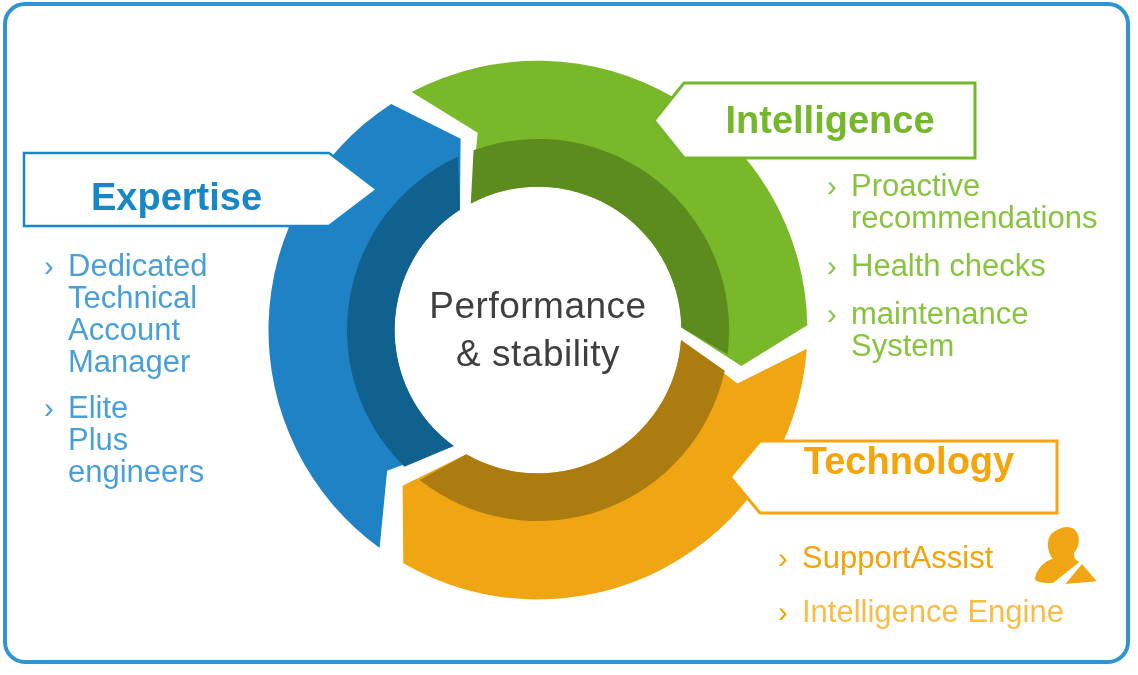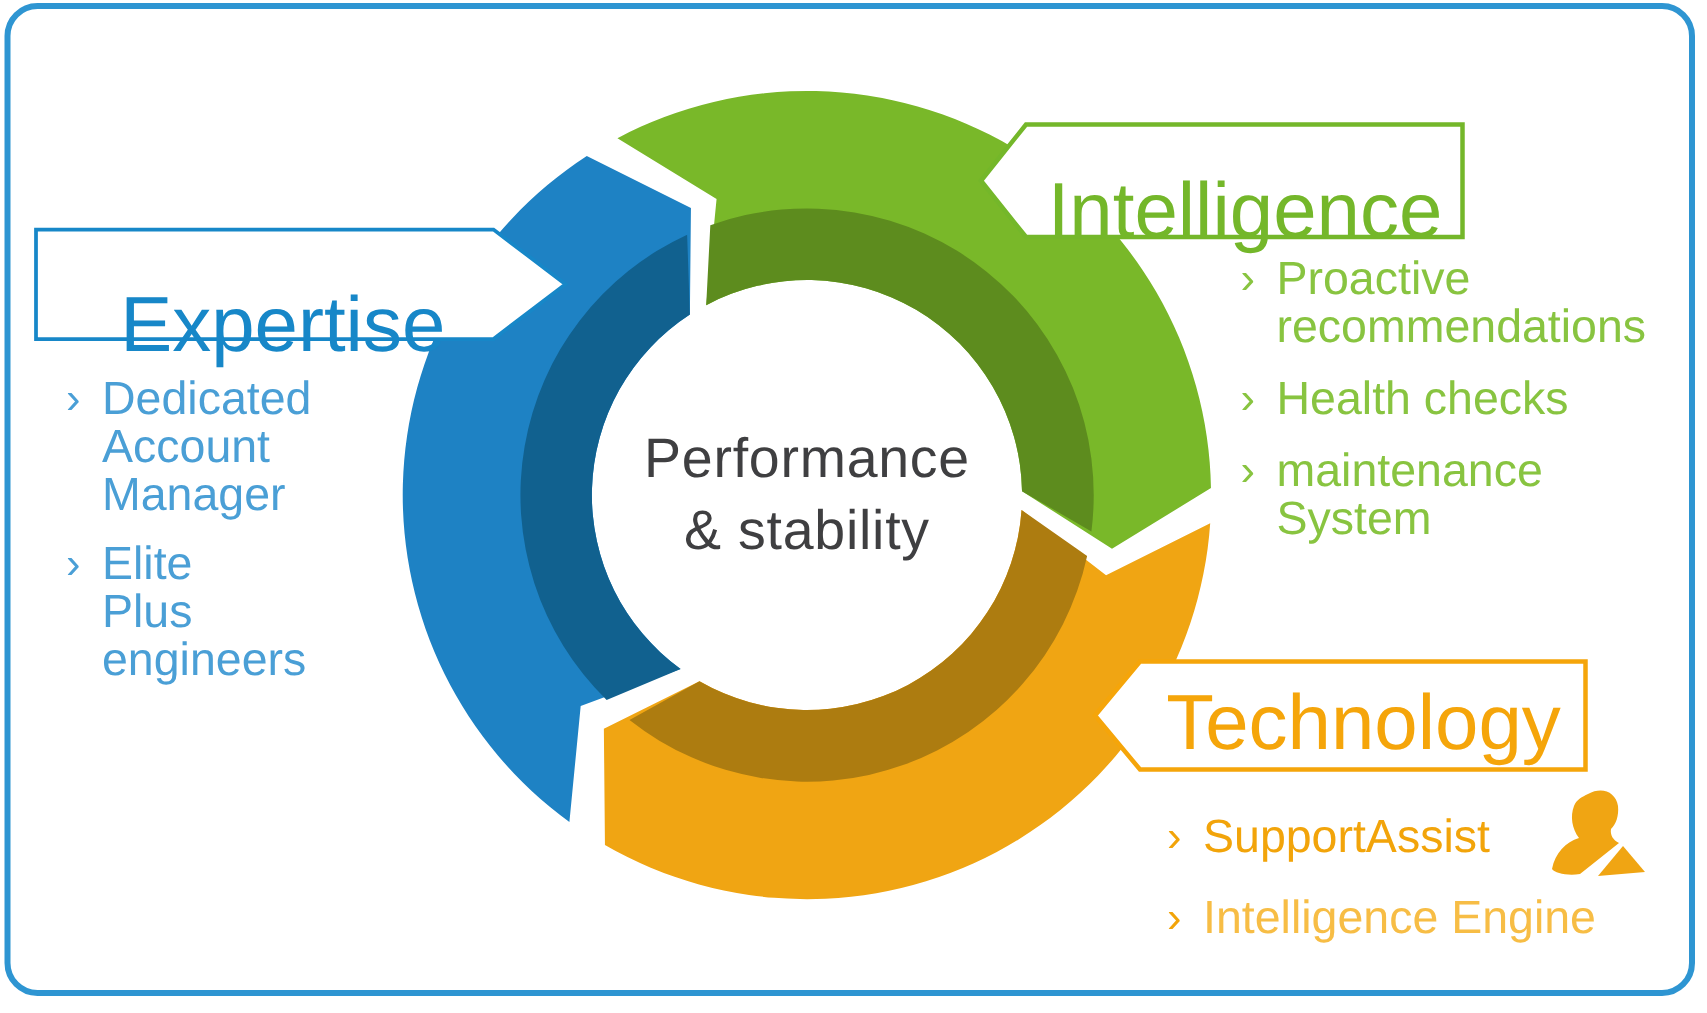--- a/index.html
+++ b/index.html
@@ -7,21 +7,21 @@
        font-family:"Liberation Sans", sans-serif;}
   .abs{position:absolute;}
   
   .frame{left:3px;top:2px;width:1127px;height:662px;border:4px solid var(--frame-border);
          border-radius:22px;background:#ffffff;box-sizing:border-box;}
   
   .donut{left:233px;top:25px;}
   
   .plate-svg polygon{fill:#ffffff;}
   .plate-title{display:flex;align-items:center;justify-content:center;
-               font-weight:normal;font-size:52px;letter-spacing:0px;margin-top:20px;}
+               font-weight:bold;font-size:38px;letter-spacing:0px;}
   .t-exp{color:var(--blue-title);}
   .t-int{color:var(--green-title);}
   .t-tec{color:var(--orange-title);}
   
   .center-label{left:388px;top:282px;width:300px;text-align:center;
                 font-weight:normal;font-size:37px;line-height:48px;
                 letter-spacing:0.5px;color:var(--center-text);}
   
   .list{font-size:31px;line-height:32px;}
   .list .item{display:flex;margin-bottom:14px;}
@@ -53,37 +53,38 @@
 </svg>
 
 <div class="abs center-label">
   <div>Performance</div>
   <div>&amp; stability</div>
 </div>
 
 <svg class="abs plate-svg" style="left:22px;top:150px" width="358" height="79" viewBox="0 0 358 79">
   <polygon points="2,3 307,3 355,39.5 307,76 2,76" stroke="var(--blue-title)" stroke-width="2.5"></polygon>
 </svg>
-<div class="abs plate-title t-exp" style="left:35px;top:151px;width:307px;height:92px">Expertise</div>
+<div class="abs plate-title t-exp" style="left:23px;top:151px;width:307px;height:92px">Expertise</div>
 
 <svg class="abs plate-svg" style="left:651px;top:80px" width="327" height="81" viewBox="0 0 327 81">
   <polygon points="3,40.5 33,3 324,3 324,78 33,78" stroke="var(--green-title)" stroke-width="3"></polygon>
 </svg>
 <div class="abs plate-title t-int" style="left:684px;top:81px;width:292px;height:79px">Intelligence</div>
 
 <svg class="abs plate-svg" style="left:727px;top:438px" width="333" height="78" viewBox="0 0 333 78">
   <polygon points="3,39 33,3 330,3 330,75 33,75" stroke="var(--orange-title)" stroke-width="3"></polygon>
 </svg>
 <div class="abs plate-title t-tec" style="left:760px;top:423px;width:298px;height:77px">Technology</div>
 
 <div class="abs list exp-list" style="left:44px;top:250px;width:260px">
   <div class="item">
     <span class="chev">›</span>
     <div>
       <div>Dedicated</div>
+      <div>Technical</div>
       <div>Account</div>
       <div>Manager</div>
     </div>
   </div>
   <div class="item">
     <span class="chev">›</span>
     <div>
       <div>Elite</div>
       <div>Plus</div>
       <div>engineers</div>

